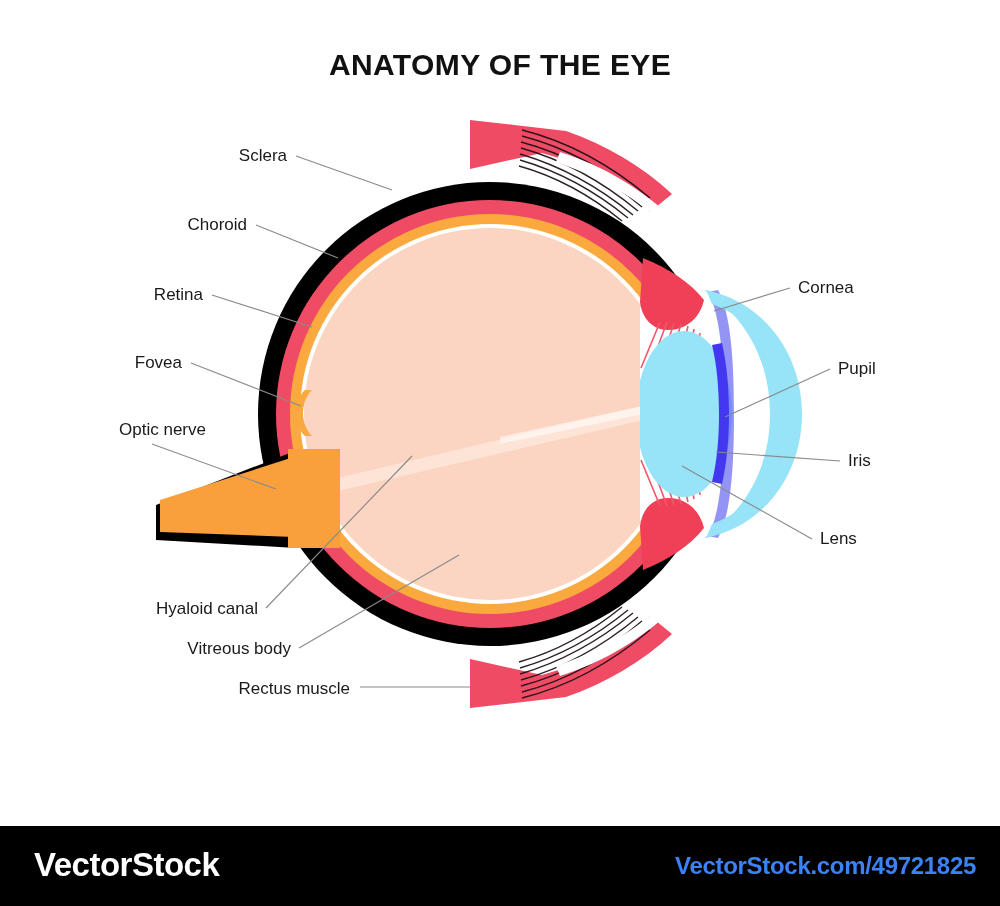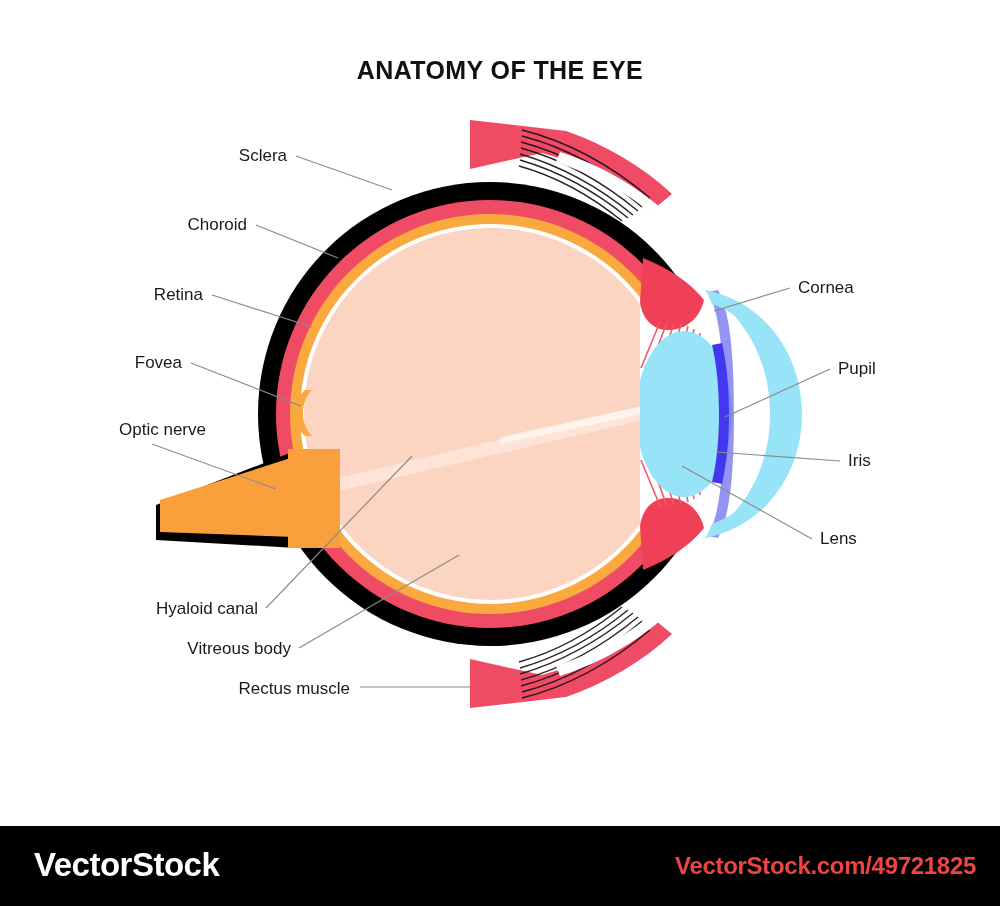--- a/index.html
+++ b/index.html
@@ -18,24 +18,24 @@
   #stage {
     position: absolute;
     left: 0; top: 0;
     width: 1000px;
     height: 906px;
     background: #ffffff;
   }
   #diagram-title {
     position: absolute;
     left: 0;
-    top: 56px;
+    top: 48px;
     width: 1000px;
     text-align: center;
-    font-size: 25px;
+    font-size: 30px;
     font-weight: bold;
     letter-spacing: 0.4px;
     color: #111111;
     font-family: "Liberation Sans", sans-serif;
   }
   svg.figure {
     position: absolute;
     left: 0;
     top: 0;
     width: 1000px;
@@ -70,21 +70,21 @@
     letter-spacing: -0.5px;
     margin-left: 8px;
   }
   #watermark-url {
     position: absolute;
     right: 24px;
     top: 852px;
     font-family: "Liberation Sans", sans-serif;
     font-size: 24px;
     font-weight: bold;
-    color: #ef4444;
+    color: #3b82f6;
     letter-spacing: -0.3px;
   }
 </style>
 </head>
 <body>
 
 <div id="stage">
 
   <div id="diagram-title">ANATOMY OF THE EYE</div>
 

